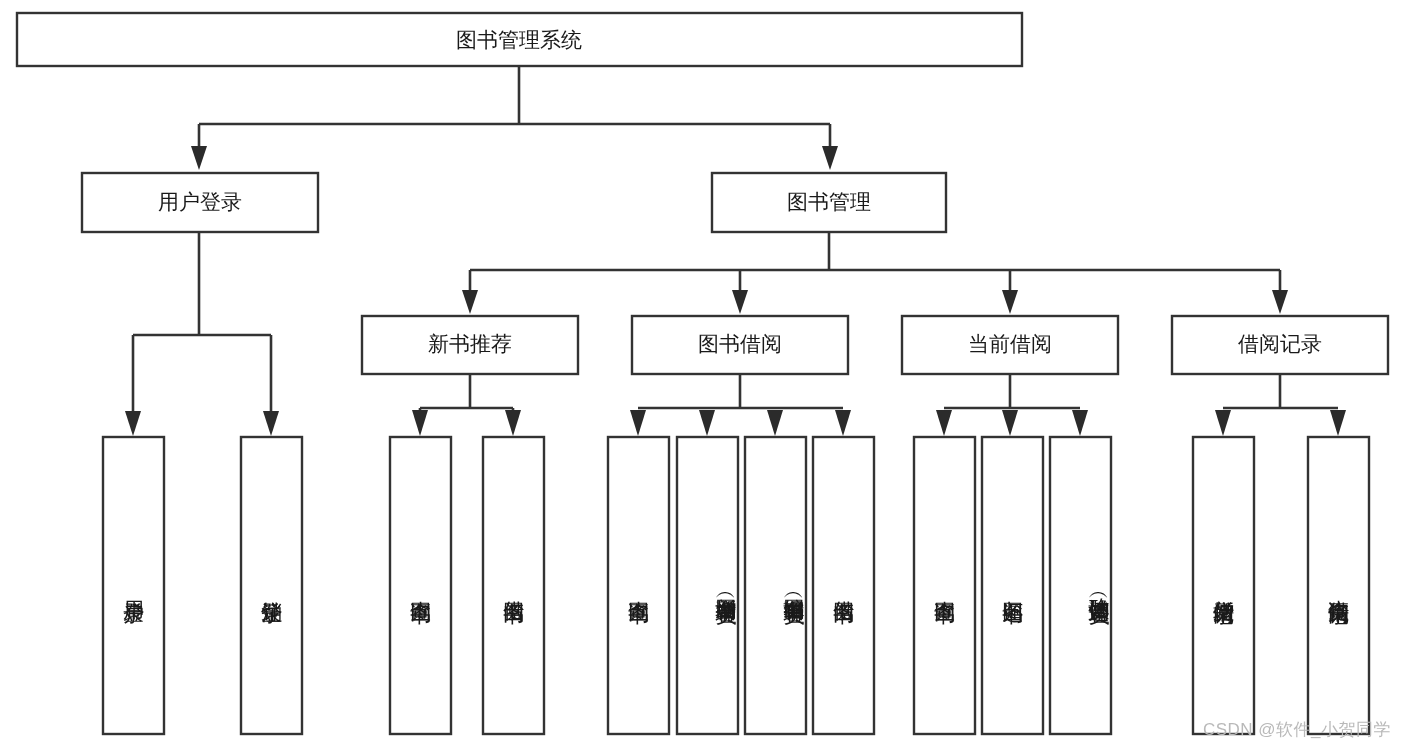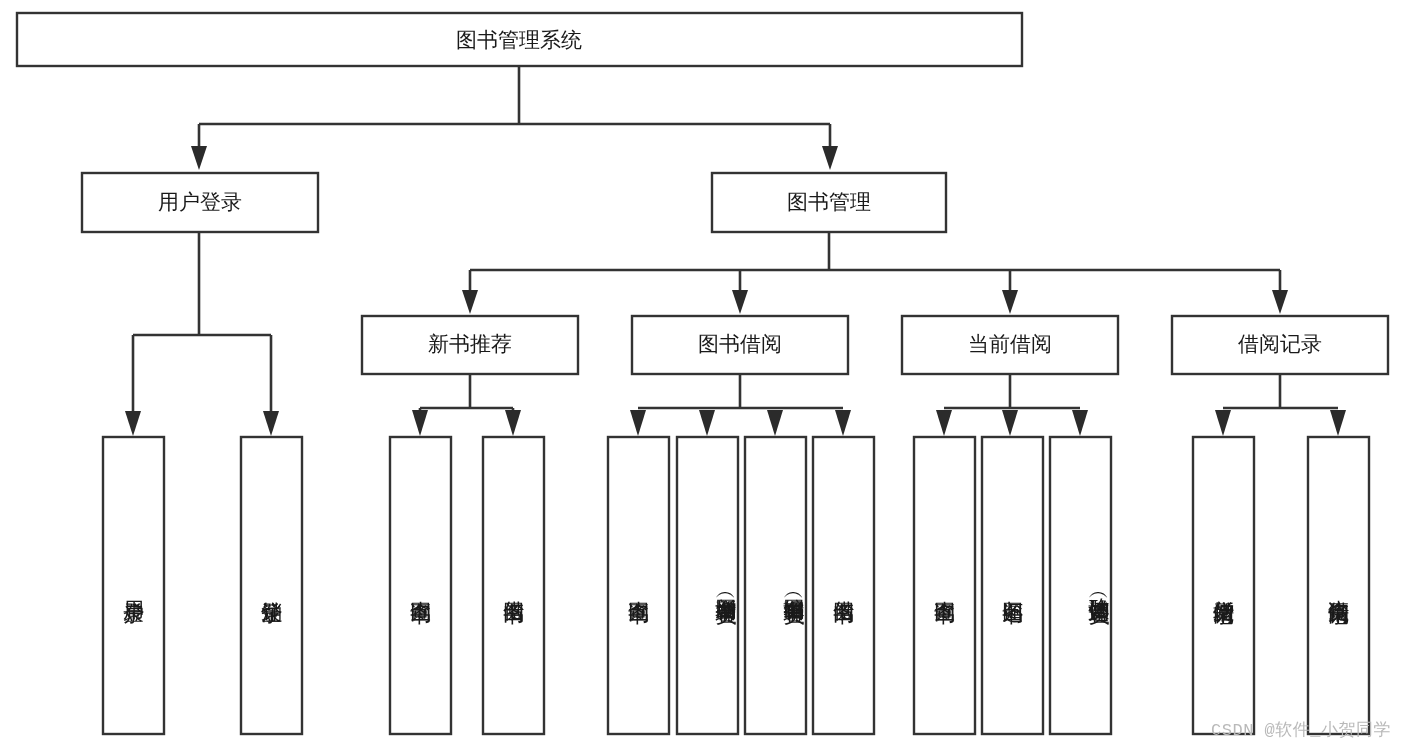--- a/index.html
+++ b/index.html
@@ -62,21 +62,21 @@
     align-items: center;
     justify-content: center;
     text-align: center;
     white-space: nowrap;
     pointer-events: none;
   }
   .watermark {
     position: absolute;
     right: 12px;
     bottom: 6px;
-    font-family: Liberation Mono, monospace;
+    font-family: Liberation Sans, sans-serif;
     font-size: 17px;
     color: #b9b9b9;
     letter-spacing: 0.5px;
     white-space: nowrap;
     margin-top: 48px;
   }
 </style>
 </head>
 <body>
 

